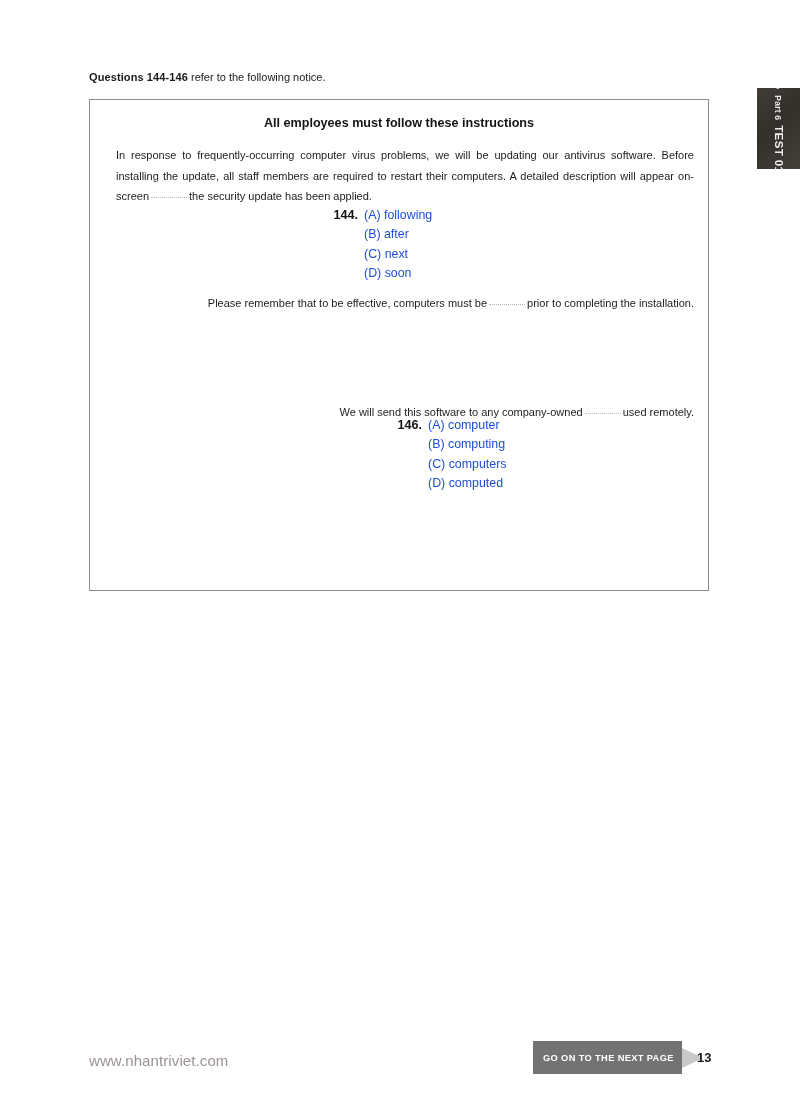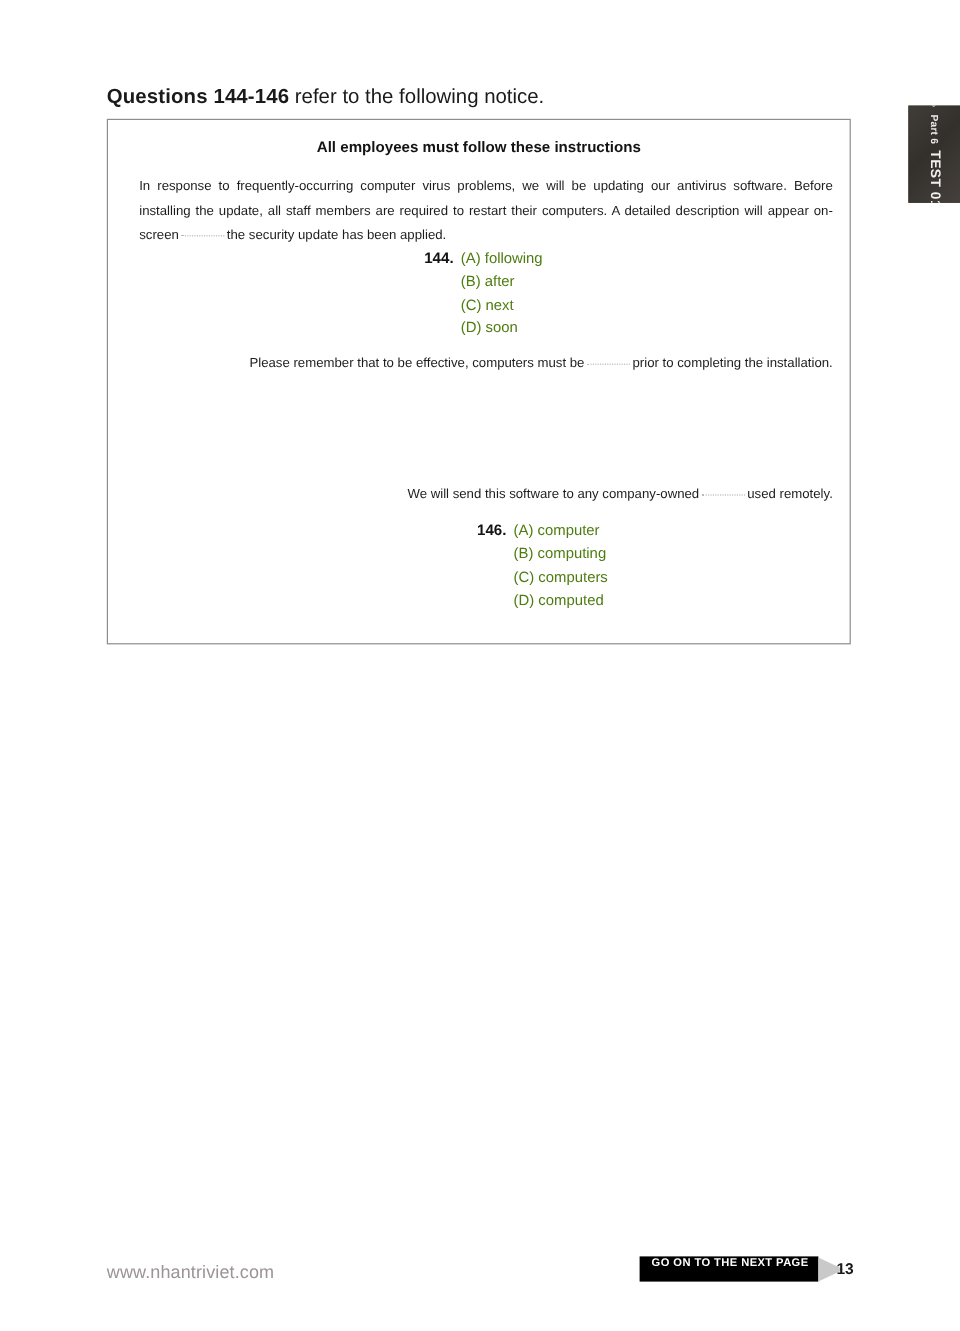--- a/index.html
+++ b/index.html
@@ -60,39 +60,39 @@
     font-weight: bold;
     color: #eceae8;
     margin-right: 1px;
   }
 
   
   .q-header {
     position: absolute;
     left: 89px;
     top: 71px;
-    font-size: 17px;
+    font-size: 11px;
     color: #1a1a1a;
     white-space: nowrap;
   }
   .q-header .strong {
     font-weight: bold;
     letter-spacing: 0.1px;
   }
   .q-header .light {
     font-weight: normal;
   }
 
   
   .notice-box {
     position: absolute;
     left: 89px;
     top: 99px;
     width: 620px;
-    height: 438px;
+    height: 492px;
     border: 1px solid #8d8d8d;
     box-sizing: border-box;
     background: #fff;
   }
 
   .notice-title {
     position: absolute;
     left: 0;
     right: 0;
     top: 16px;
@@ -141,21 +141,21 @@
     font-size: 12.6px;
     width: 31px;
     text-align: right;
     margin-right: 6px;
     flex: none;
   }
   .choice-num.blankspace {
     visibility: hidden;
   }
   .choice-text {
-    color: #4d7c0f;
+    color: #1d4ed8;
   }
 
   
   .footer-url {
     position: absolute;
     left: 89px;
     top: 1052px;
     font-size: 15px;
     color: #9b9397;
     letter-spacing: 0.1px;
@@ -163,24 +163,24 @@
 
   .goon {
     position: absolute;
     left: 533px;
     top: 1047px;
     height: 21px;
     display: flex;
     align-items: center;
   }
   .goon-body {
-    background: #000000;
-    height: 21px;
-    display: flex;
-    align-items: flex-start;
+    background: #737373;
+    height: 33px;
+    display: flex;
+    align-items: center;
     padding: 0 8px 0 10px;
     box-sizing: border-box;
   }
   .goon-label {
     font-size: 9.3px;
     font-weight: bold;
     color: #ffffff;
     letter-spacing: 0.35px;
     white-space: nowrap;
   }
@@ -220,21 +220,21 @@
   </div>
 
   <div class="notice-box">
 
     <div class="notice-title">All employees must follow these instructions</div>
 
     <div class="para" style="top:45px;">
       <span>In response to frequently-occurring computer virus problems, we will be updating our antivirus software. Before installing the update, all staff members are required to restart their computers. A detailed description will appear on-screen</span><span class="blank"></span><span>the security update has been applied.</span>
     </div>
 
-    <div class="choices" style="left:237px; top:106px;margin-left:20px;">
+    <div class="choices" style="left:237px; top:106px;">
       <div class="choice-row">
         <span class="choice-num">144.</span>
         <span class="choice-text">(A) following</span>
       </div>
       <div class="choice-row">
         <span class="choice-num blankspace">144.</span>
         <span class="choice-text">(B) after</span>
       </div>
       <div class="choice-row">
         <span class="choice-num blankspace">144.</span>
@@ -248,21 +248,21 @@
 
     <div class="para nojust" style="top:193px;">
       <span>Please remember that to be effective, computers must be</span><span class="blank"></span><span>prior to completing the installation.</span>
     </div>
 
 
     <div class="para nojust" style="top:302px;">
       <span>We will send this software to any company-owned</span><span class="blank"></span><span>used remotely.</span>
     </div>
 
-    <div class="choices" style="left:301px; top:333px;">
+    <div class="choices" style="left:301px; top:316px;">
       <div class="choice-row">
         <span class="choice-num">146.</span>
         <span class="choice-text">(A) computer</span>
       </div>
       <div class="choice-row">
         <span class="choice-num blankspace">146.</span>
         <span class="choice-text">(B) computing</span>
       </div>
       <div class="choice-row">
         <span class="choice-num blankspace">146.</span>

